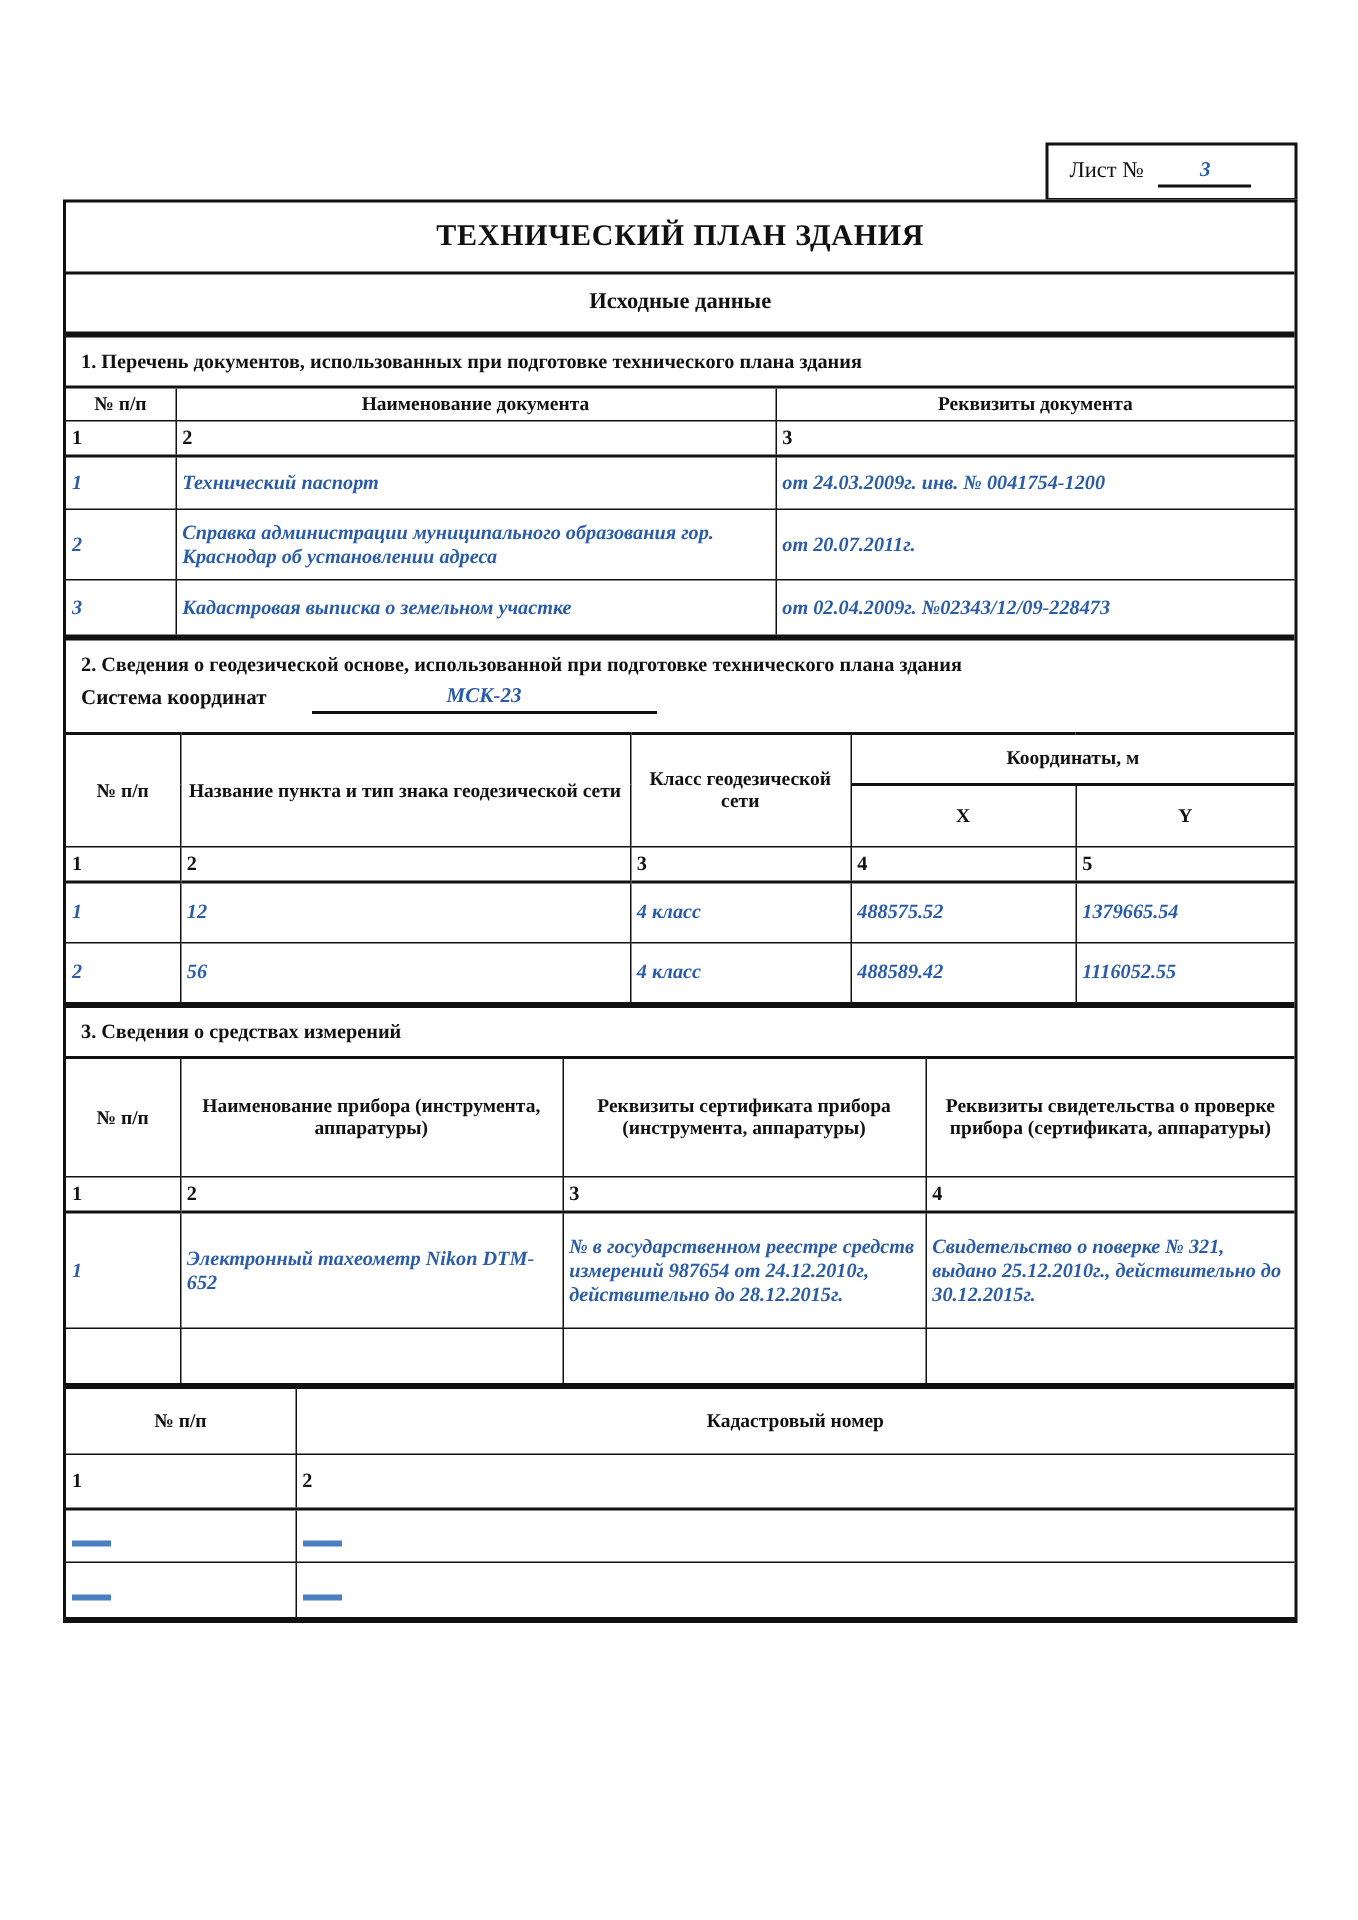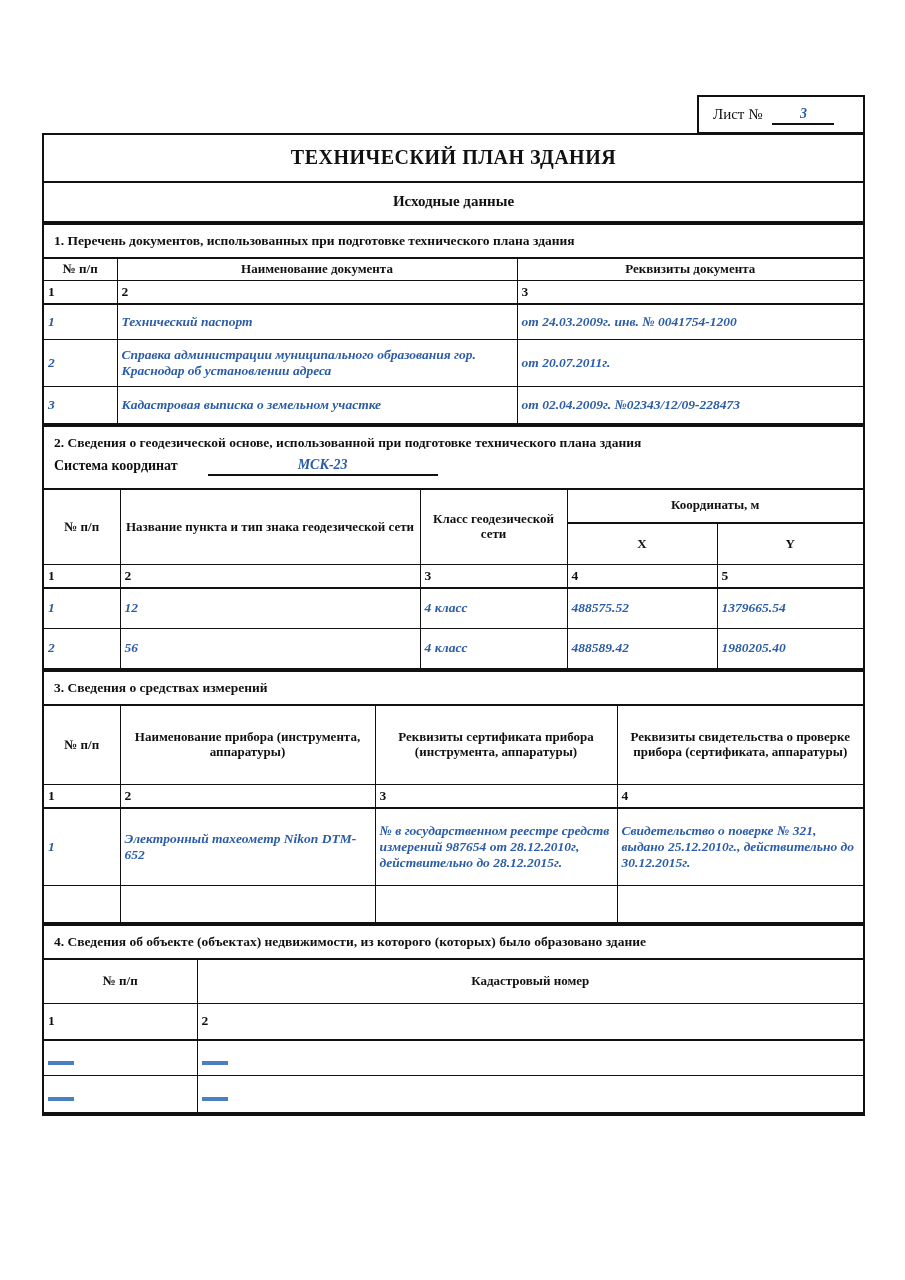--- a/index.html
+++ b/index.html
@@ -273,21 +273,21 @@
             <td class="val">12</td>
             <td class="val">4 класс</td>
             <td class="val">488575.52</td>
             <td class="val">1379665.54</td>
           </tr>
           <tr>
             <td class="val" style="height:40px">2</td>
             <td class="val">56</td>
             <td class="val">4 класс</td>
             <td class="val">488589.42</td>
-            <td class="val">1980205.40</td>
+            <td class="val">1116052.55</td>
           </tr>
         </tbody>
       </table>
     </div>
 
     <div class="band section-head">3. Сведения о средствах измерений</div>
 
     <div class="tbl-wrap">
       <table class="grid">
         <colgroup>
@@ -305,34 +305,33 @@
           </tr>
           <tr class="colnum edge-bot">
             <td>1</td>
             <td>2</td>
             <td>3</td>
             <td>4</td>
           </tr>
           <tr>
             <td class="val" style="height:78px">1</td>
             <td class="val cell-multiline">Электронный тахеометр Nikon DTM-652</td>
-            <td class="val cell-multiline">№ в государственном реестре средств измерений  987654 от 28.12.2010г, действительно до 28.12.2015г.</td>
+            <td class="val cell-multiline">№ в государственном реестре средств измерений  987654 от 24.12.2010г, действительно до 28.12.2015г.</td>
             <td class="val cell-multiline">Свидетельство о поверке № 321, выдано 25.12.2010г., действительно до 30.12.2015г.</td>
           </tr>
           <tr>
             <td class="val" style="height:36px"></td>
             <td class="val"></td>
             <td class="val"></td>
             <td class="val"></td>
           </tr>
         </tbody>
       </table>
     </div>
 
-    <div class="band section-head">4. Сведения об объекте (объектах) недвижимости, из которого (которых) было образовано здание</div>
 
     <div>
       <table class="grid">
         <colgroup>
           <col style="width:153px">
           <col>
         </colgroup>
         <tbody>
           <tr>
             <th style="height:44px;border-top:none;border-left:none">№ п/п</th>

